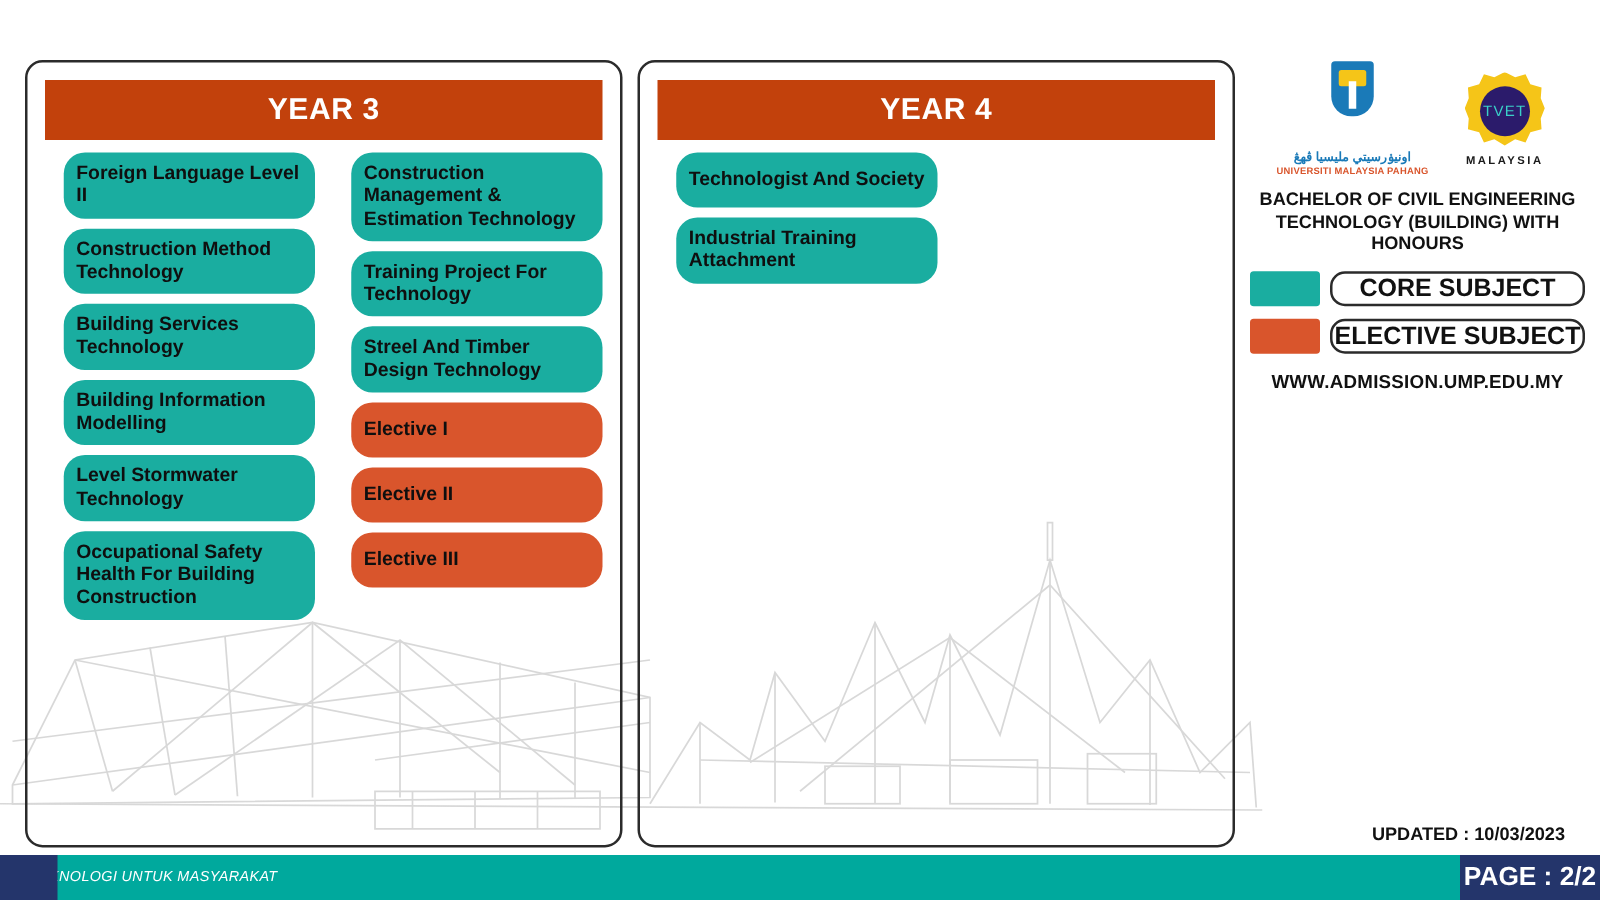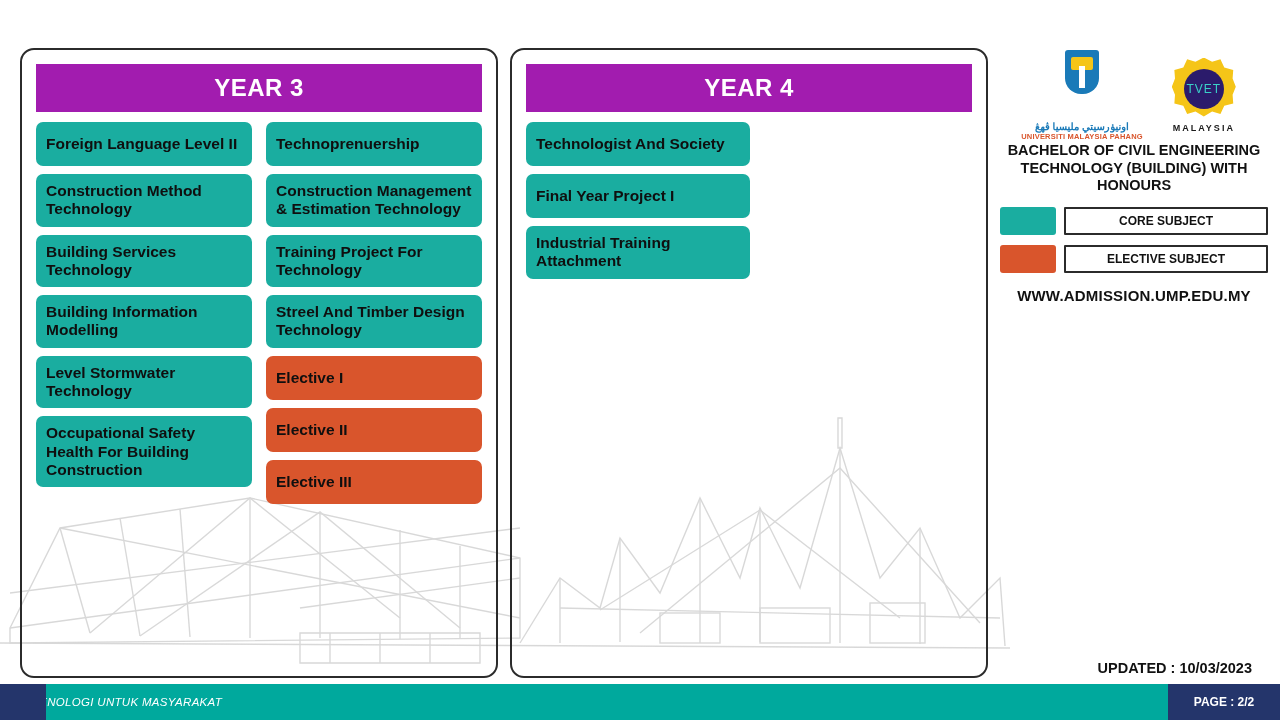--- a/index.html
+++ b/index.html
@@ -37,21 +37,21 @@
   }
   #panel-year3 { left: 20px; width: 478px; height: 630px; }
   #panel-year4 { left: 510px; width: 478px; height: 630px; }
 
   .panel-header {
     position: absolute;
     top: 14px;
     left: 14px;
     right: 14px;
     height: 48px;
-    background: #a21caf;
+    background: #c2410c;
     color: #ffffff;
     display: flex;
     align-items: center;
     justify-content: center;
     font-size: 24px;
     font-weight: bold;
     letter-spacing: 0.5px;
   }
 
   .cols {
@@ -59,29 +59,30 @@
     top: 72px;
     left: 14px;
     right: 14px;
     display: flex;
     gap: 14px;
   }
   .col { width: 224px; display: flex; flex-direction: column; gap: 8px; }
 
   .subject {
     box-sizing: border-box;
-    border-radius: 7px;
+    border-radius: 17px;
     padding: 8px 10px;
     font-size: 15.5px;
     line-height: 1.18;
     color: #0f0f0f;
     font-weight: 600;
     display: flex;
     align-items: center;
     min-height: 44px;
+    margin-left: 15px;
   }
   .core { background: #1aada0; }
   .elective { background: #d9552c; }
 
   
   .right-col {
     position: absolute;
     left: 1000px;
     top: 50px;
     width: 268px;
@@ -151,39 +152,39 @@
     display: flex; align-items: center; justify-content: center;
     letter-spacing: 1px;
   }
   .tvet-malaysia { font-size: 9px; font-weight: bold; color: #1a1a1a; letter-spacing: 2px; margin-top: 1px; }
 
   .programme-title {
     font-size: 14.5px;
     font-weight: bold;
     color: #111111;
     line-height: 1.22;
-    margin-top: 2px;
+    margin-top: 12px;
   }
 
   .legend { margin-top: 12px; }
   .legend-row {
     display: flex;
     align-items: stretch;
     gap: 8px;
     margin-bottom: 10px;
     height: 28px;
   }
   .legend-swatch { width: 56px; border-radius: 3px; }
   .legend-label {
     flex: 1;
     border: 2px solid #2b2b2b;
-    border-radius: 1px;
+    border-radius: 12px;
     background: #ffffff;
     display: flex; align-items: center; justify-content: center;
-    font-size: 12px;
+    font-size: 20px;
     font-weight: bold;
     color: #111111;
   }
 
   .website {
     margin-top: 14px;
     font-size: 15px;
     font-weight: bold;
     color: #111111;
     letter-spacing: .2px;
@@ -218,21 +219,21 @@
   .footer-page {
     position: absolute;
     right: 0; top: 0;
     height: 36px;
     width: 112px;
     background: #24356b;
     color: #ffffff;
     display: flex;
     align-items: center;
     justify-content: center;
-    font-size: 12px;
+    font-size: 21px;
     font-weight: bold;
   }
   .footer-leftcap {
     position: absolute; left: 0; top: 0;
     width: 46px; height: 36px;
     background: #24356b;
   }
 </style>
 </head>
 <body>
@@ -280,37 +281,35 @@
   <div class="cols">
     <div class="col">
       <div class="subject core">Foreign Language Level II</div>
       <div class="subject core">Construction Method Technology</div>
       <div class="subject core">Building Services Technology</div>
       <div class="subject core">Building Information Modelling</div>
       <div class="subject core">Level Stormwater Technology</div>
       <div class="subject core">Occupational Safety Health For Building Construction</div>
     </div>
     <div class="col">
-      <div class="subject core">Technoprenuership</div>
       <div class="subject core">Construction Management &amp; Estimation Technology</div>
       <div class="subject core">Training Project For Technology</div>
       <div class="subject core">Streel And Timber Design Technology</div>
       <div class="subject elective">Elective I</div>
       <div class="subject elective">Elective II</div>
       <div class="subject elective">Elective III</div>
     </div>
   </div>
 </div>
 
 <div class="panel" id="panel-year4">
   <div class="panel-header">YEAR 4</div>
   <div class="cols">
     <div class="col">
       <div class="subject core">Technologist And Society</div>
-      <div class="subject core">Final Year Project I</div>
       <div class="subject core">Industrial Training Attachment</div>
     </div>
   </div>
 </div>
 
 <div class="right-col">
   <div class="logos">
     <div class="ump-logo">
       <div class="ump-mark">
         <div class="shield"></div>

